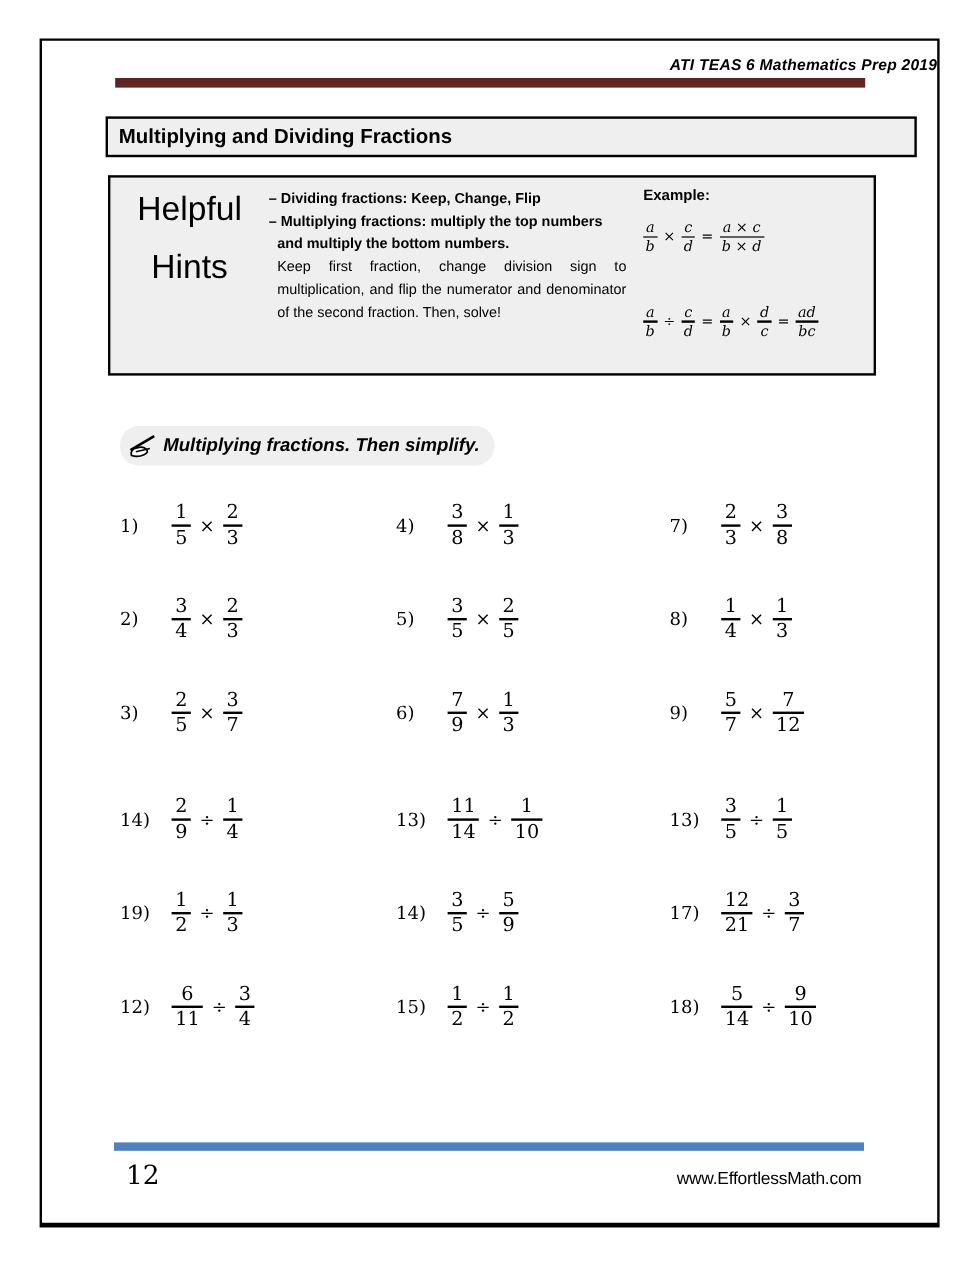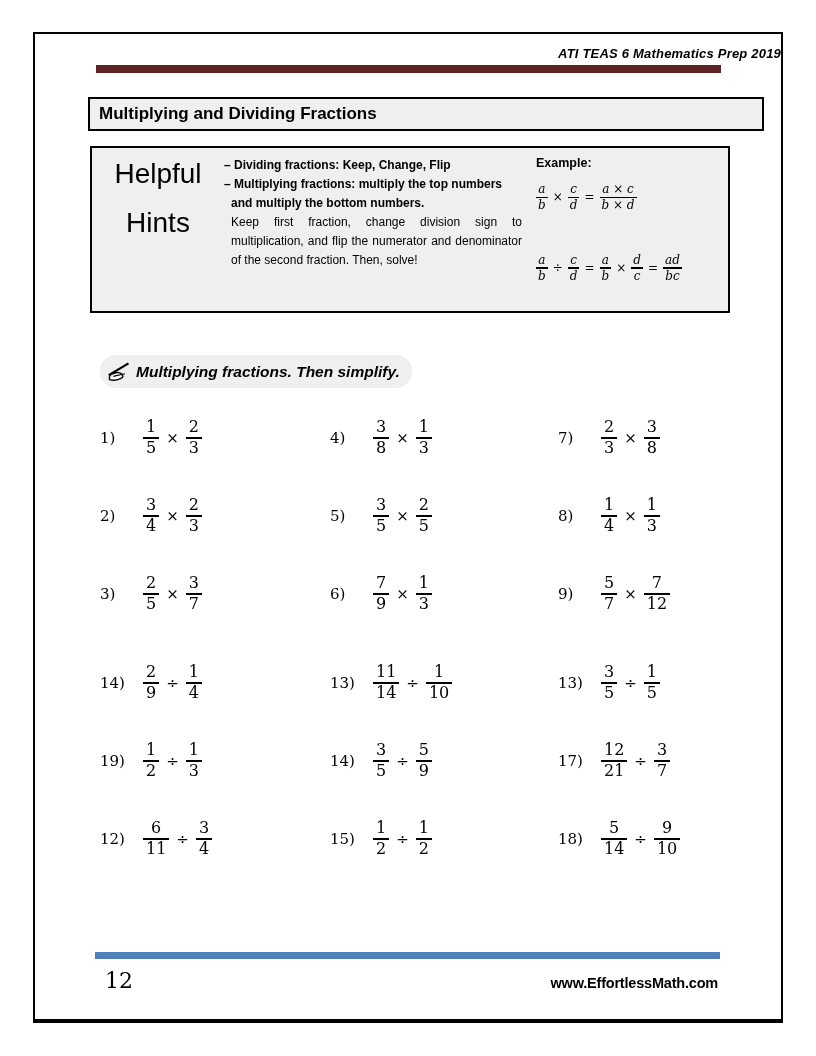--- a/index.html
+++ b/index.html
@@ -64,21 +64,21 @@
   .fnum, .fden { padding: 0 3px; }
   .fbar { align-self: stretch; height: 2px; background: #000; margin: 1px 0; }
   .op { margin: 0 7px; font-size: 15px; }
 
   .blue-bar { position: absolute; left: 60px; bottom: 60px; width: 625px; height: 7px; background: var(--blue, #4F81BD); }
   .footer-row {
     position: absolute; left: 70px; right: 63px; bottom: 26px;
     display: flex; justify-content: space-between; align-items: baseline;
   }
   .pageno { font-family: "DejaVu Serif", serif; font-size: 22px; }
-  .site { font-weight: bold; font-size: 14.5px; letter-spacing: -0.2px; }
+  .site { font-weight: normal; font-size: 14.5px; letter-spacing: -0.2px; }
 </style>
 </head>
 <body>
 
 <div class="page">
 
   <div class="doc-title">ATI TEAS 6 Mathematics Prep 2019</div>
   <div class="maroon-bar"></div>
 
   <div class="title-box">Multiplying and Dividing Fractions</div>

